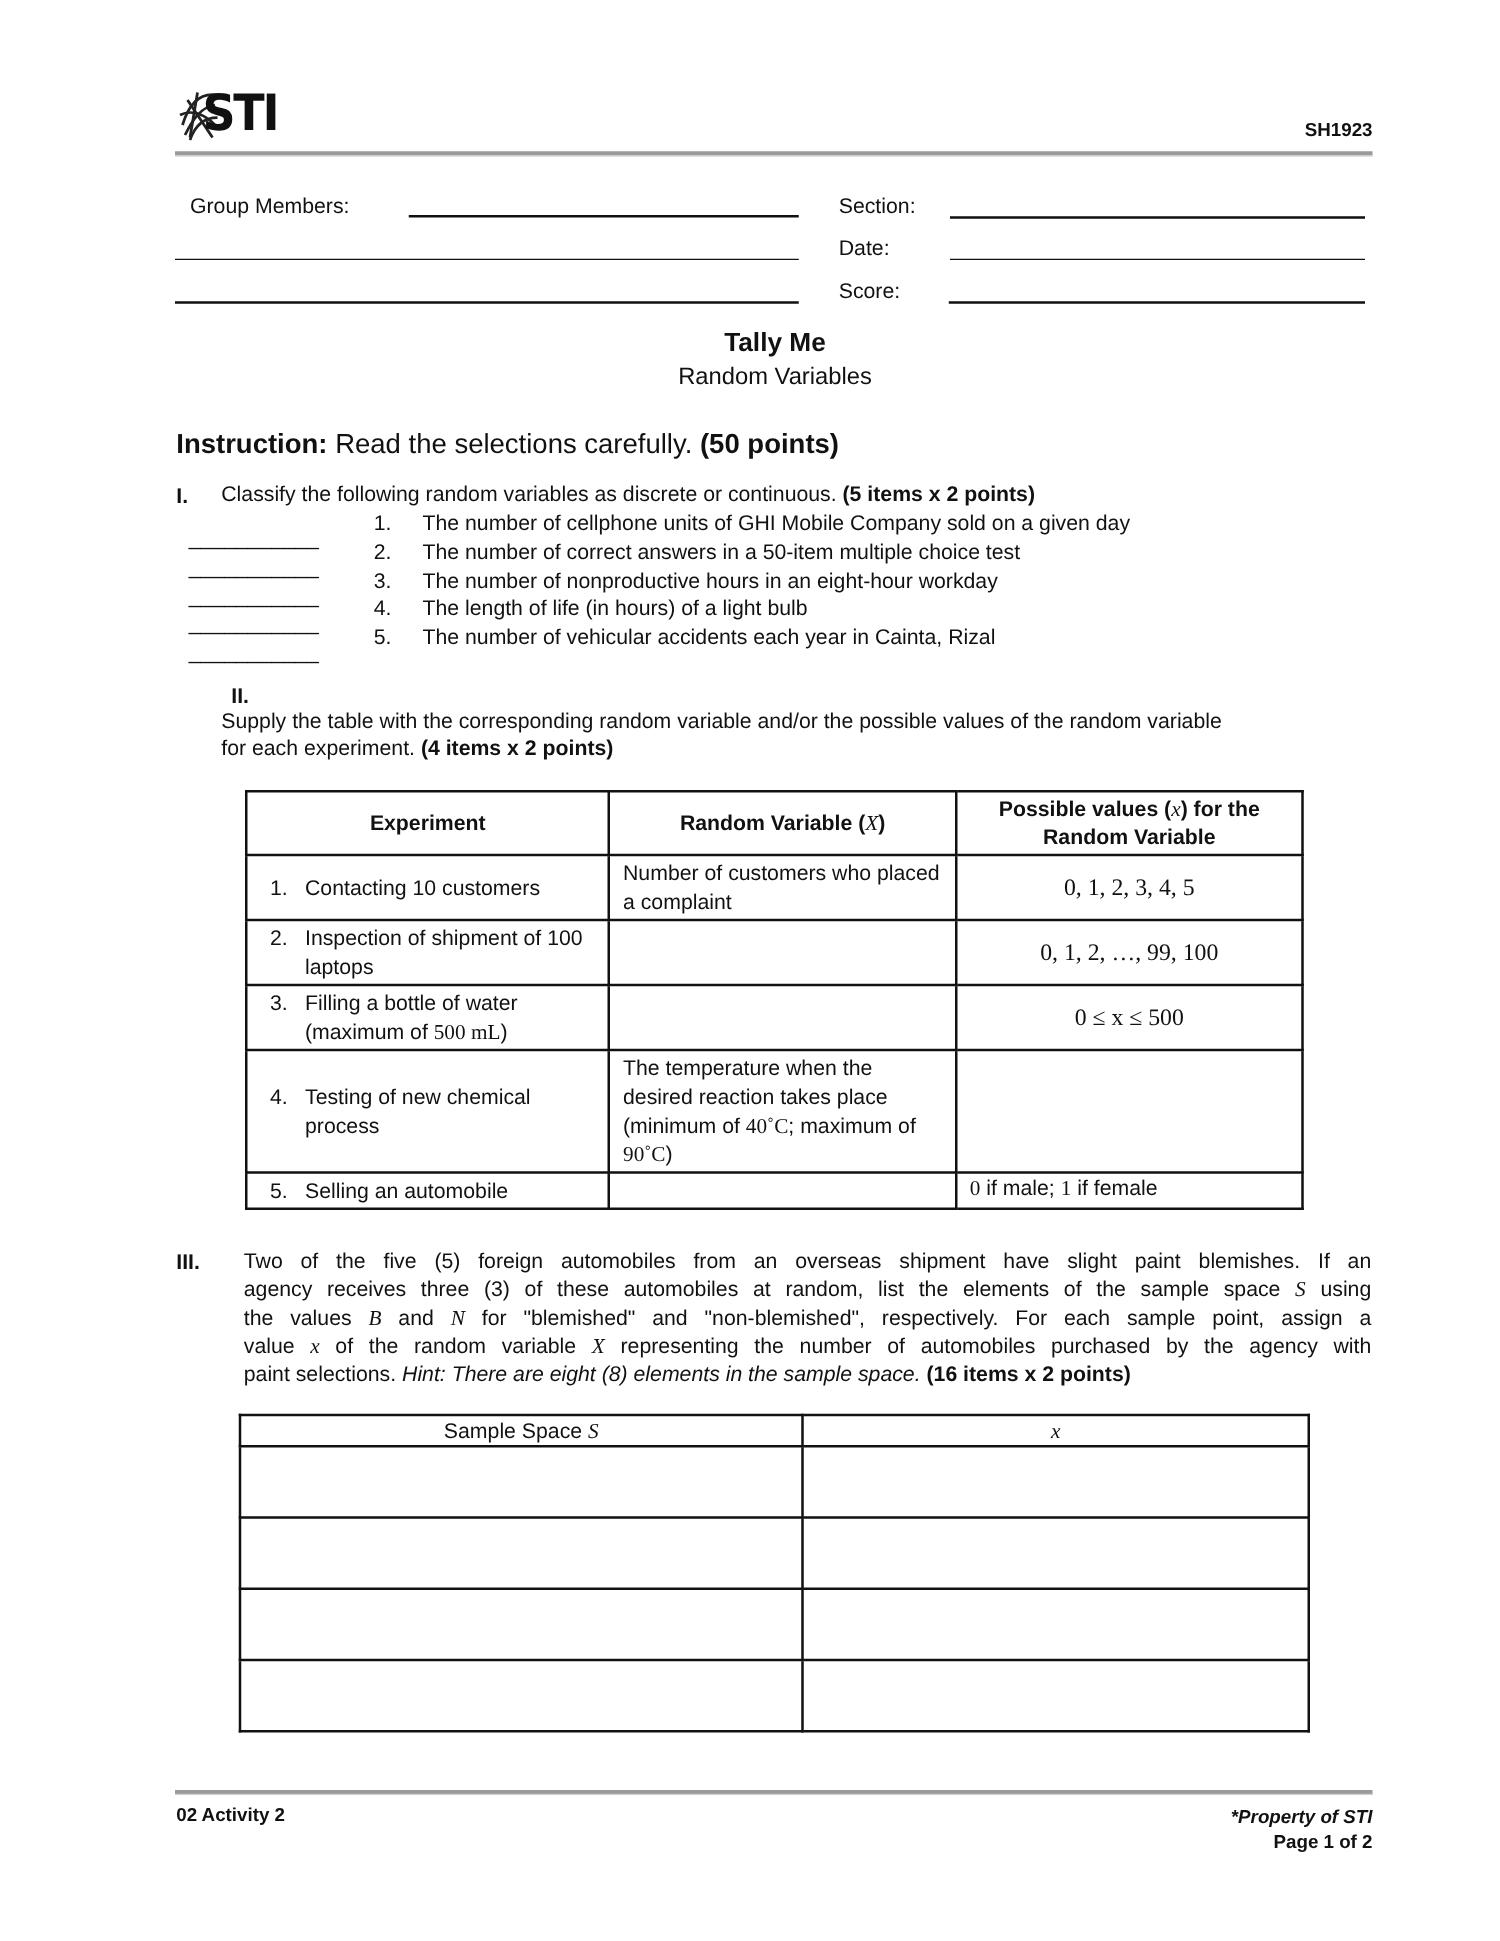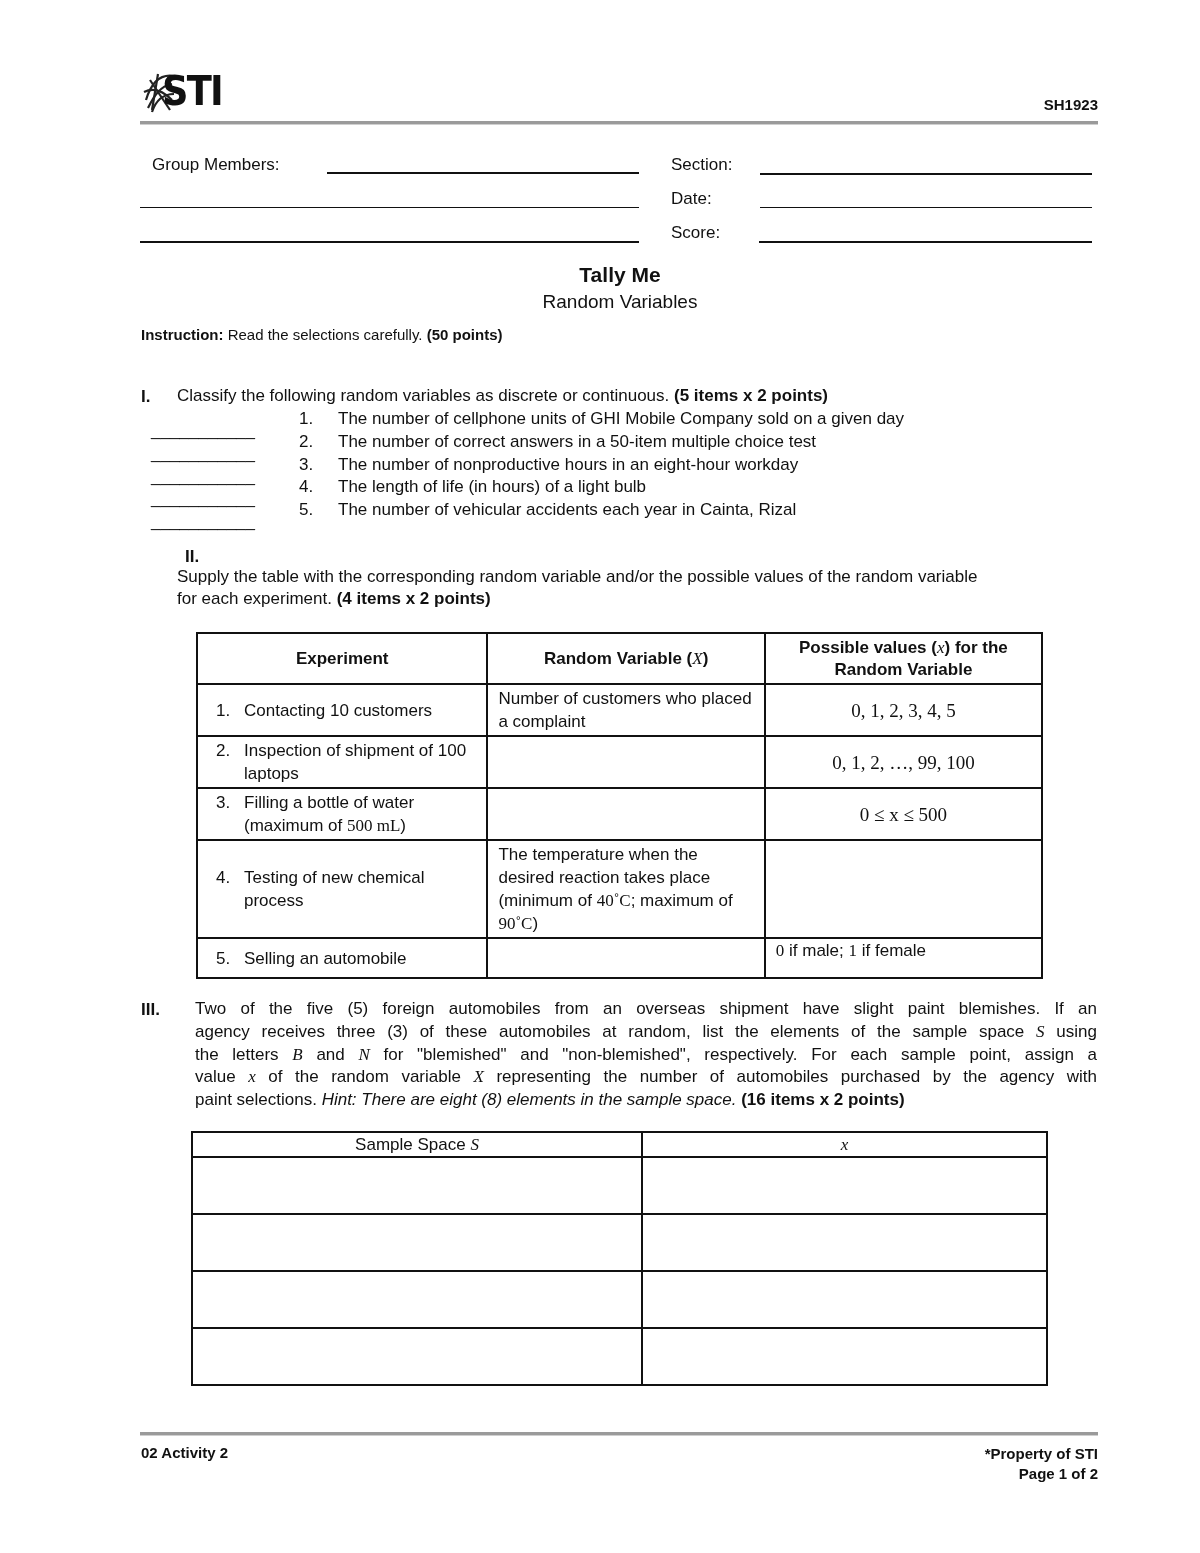--- a/index.html
+++ b/index.html
@@ -18,21 +18,21 @@
 
   
   .lbl { font-size: 17px; }
   .line { height: 0; border-bottom: 2px solid #111; }
   .line.thin { border-bottom-width: 1.5px; }
   .line.thick { border-bottom-width: 2.5px; }
 
   .title { left: 0; width: 1240px; top: 263px; text-align: center; font-weight: bold; font-size: 21px; }
   .subtitle { left: 0; width: 1240px; top: 291px; text-align: center; font-size: 19px; }
 
-  .instruction { left: 141px; top: 326px; font-size: 15px; }
+  .instruction { left: 141px; top: 342px; font-size: 22px; }
   b { font-weight: bold; }
 
   .sec-num { font-weight: bold; font-size: 17px; }
   .sec-text { font-size: 17px; line-height: 22px; }
 
   .item-row { position: absolute; left: 151px; font-size: 17px; height: 22px; }
   .item-row .blank { position: absolute; left: 0; top: 12px; width: 130px; letter-spacing: 0; }
   .item-row .num { position: absolute; left: 148px; top: 0; }
   .item-row .txt { position: absolute; left: 187px; top: 0; white-space: nowrap; }
 
@@ -51,21 +51,21 @@
 
   
   .t2 { left: 191px; top: 1131px; width: 857px; }
   .t2 td, .t2 th { border: 2px solid #111; font-size: 17px; }
   .t2 th { font-weight: normal; height: 25px; text-align: center; margin-left: 36px; }
   .t2 td { height: 57px; }
   .t2 .w1 { width: 450px; }
 
   .footer-left { left: 141px; top: 1444px; font-weight: bold; font-size: 15px; }
   .footer-right { right: 102px; top: 1444px; text-align: right; font-weight: bold; font-size: 15px; line-height: 20px; }
-  .footer-right .prop { }
+  .footer-right .prop { font-style: italic; }
 </style>
 </head>
 <body>
 
 <div class="abs logo">
   <svg width="34" height="46" viewBox="0 0 34 46" style="position:absolute;left:0;top:0;">
     <g stroke="#222" stroke-width="2.2" fill="none">
       <path d="M4 30 C10 10, 20 4, 32 6"></path>
       <path d="M2 22 C10 18, 20 20, 30 30"></path>
       <path d="M6 38 C12 26, 18 16, 30 14"></path>
@@ -183,30 +183,30 @@
     <td></td>
   </tr>
   <tr style="height:25px;">
     <td style="padding-top:0;padding-bottom:0;">
           <div class="exp">
             <span class="n">5.</span>
             <span>Selling an automobile</span>
           </div>
         </td>
     <td></td>
-    <td style="padding-top:0;padding-bottom:15px;border-radius:11px;"><span class="math">0</span><span> if male; </span><span class="math">1</span><span> if female</span></td>
+    <td style="padding-top:0;padding-bottom:4px;border-radius:11px;"><span class="math">0</span><span> if male; </span><span class="math">1</span><span> if female</span></td>
   </tr>
 </tbody>
   </table>
 
 <div class="abs sec-num" style="left:141px;top:1000px;">III.</div>
 <div class="abs sec-text" style="left:195px;top:998px;width:902px;text-align:justify;line-height:22.8px;">
   <div style="text-align-last:justify;">Two of the five (5) foreign automobiles from an overseas shipment have slight paint blemishes. If an</div>
   <div style="text-align-last:justify;"><span>agency receives three (3) of these automobiles at random, list the elements of the sample space </span><span class="mi">S</span><span> using</span></div>
-  <div style="text-align-last:justify;"><span>the letters </span><span class="mi">B</span><span> and </span><span class="mi">N</span><span> for "blemished" and "non-blemished", respectively. For each sample point, assign a</span></div>
+  <div style="text-align-last:justify;"><span>the values </span><span class="mi">B</span><span> and </span><span class="mi">N</span><span> for "blemished" and "non-blemished", respectively. For each sample point, assign a</span></div>
   <div style="text-align-last:justify;"><span>value </span><span class="mi">x</span><span> of the random variable </span><span class="mi">X</span><span> representing the number of automobiles purchased by the agency with</span></div>
   <div><span>paint selections. </span><i>Hint: There are eight (8) elements in the sample space.</i><span> </span><b>(16 items x 2 points)</b></div>
 </div>
 
 <table class="t2">
   <tbody>
       <tr>
     <th class="w1"><span>Sample Space </span><span class="mi">S</span></th>
     <th><span class="mi">x</span></th>
   </tr>

